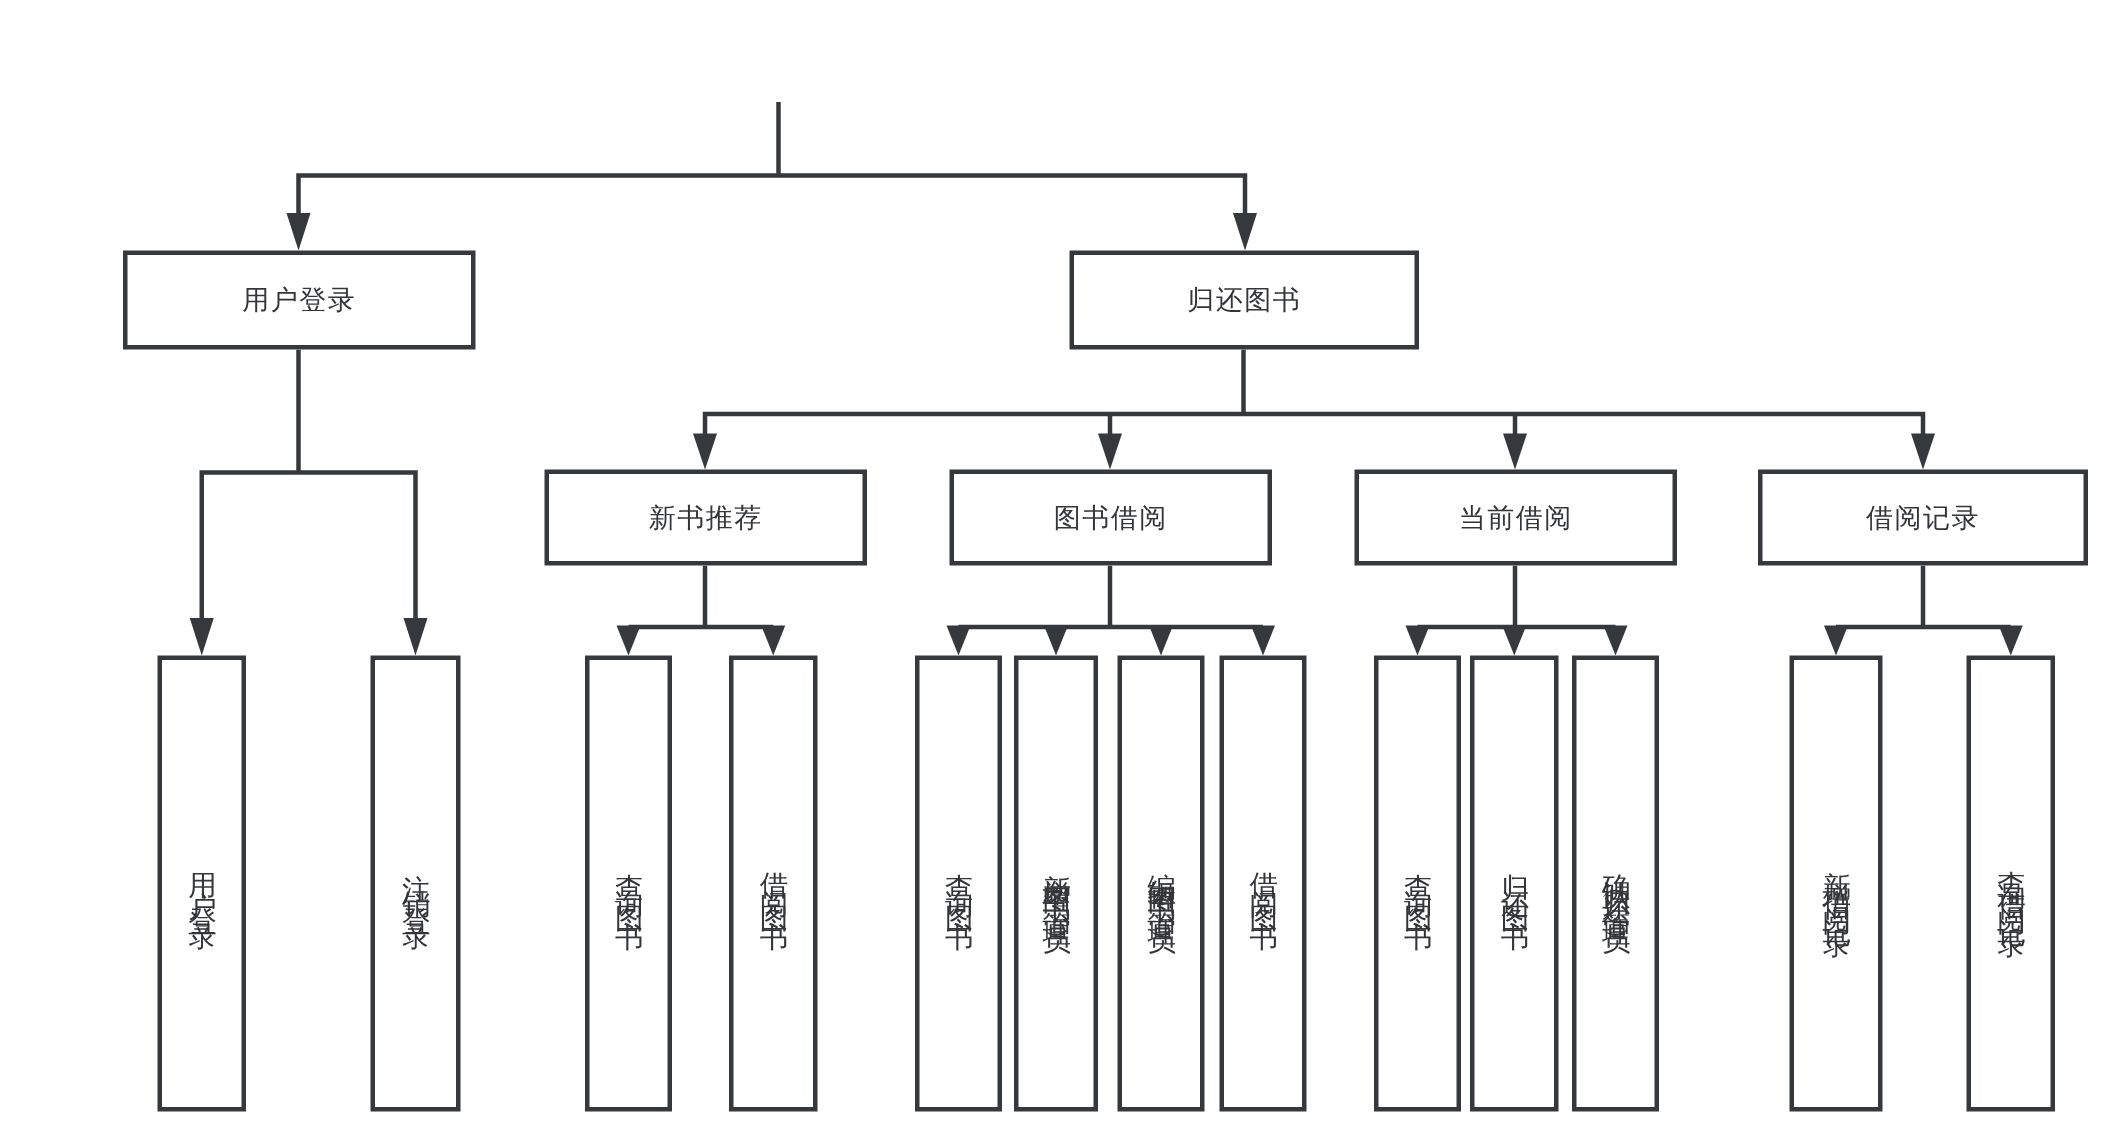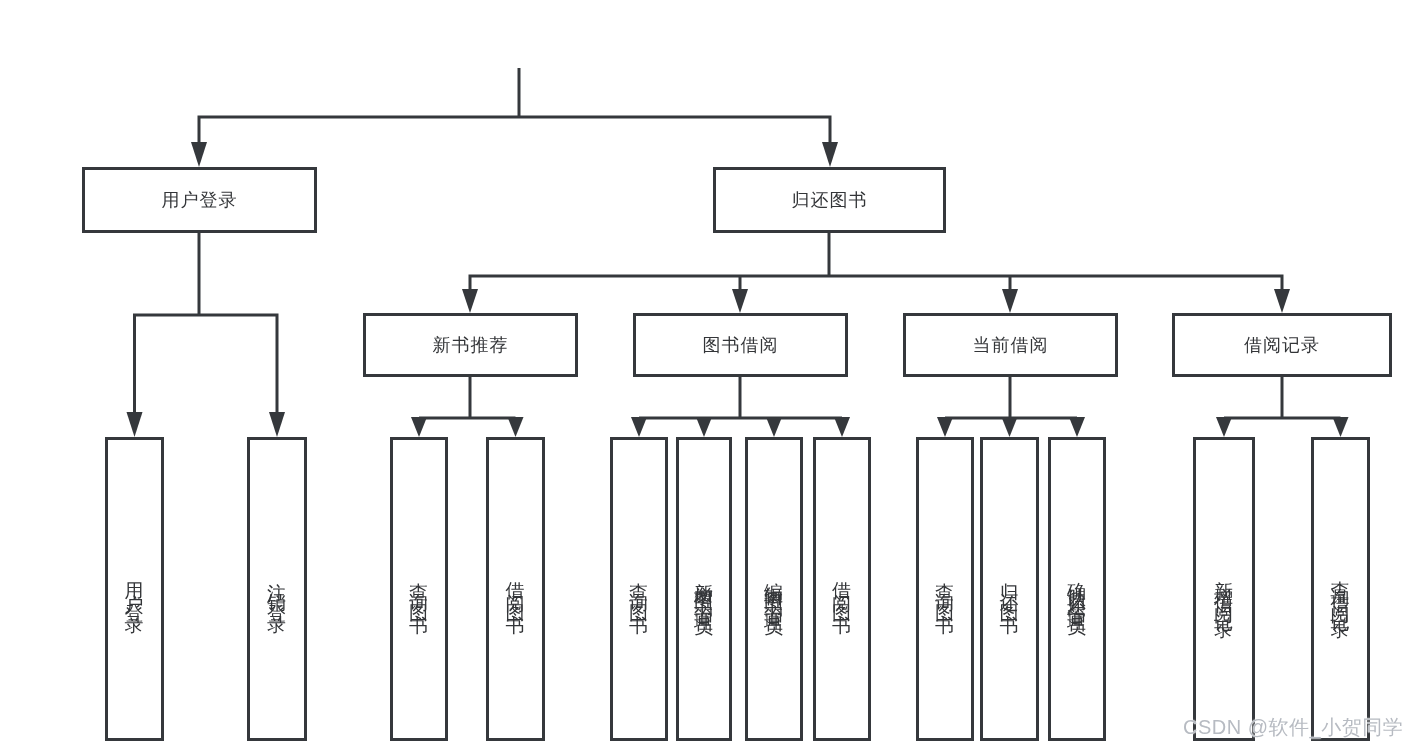--- a/index.html
+++ b/index.html
@@ -181,15 +181,14 @@
     <span class="v-label" style="letter-spacing:5px;">确认归还（管理员）</span>
   </div>
 
   <div class="box" style="left:1193px; top:437px; width:62px; height:304px;">
     <span class="v-label" style="letter-spacing:8px;">新增借阅记录</span>
   </div>
   <div class="box" style="left:1311px; top:437px; width:59px; height:304px;">
     <span class="v-label" style="letter-spacing:8px;">查询借阅记录</span>
   </div>
 
-  <div class="watermark">CSDN @软件_小贺同学</div>
 
 </div>
 
 </body></html>

